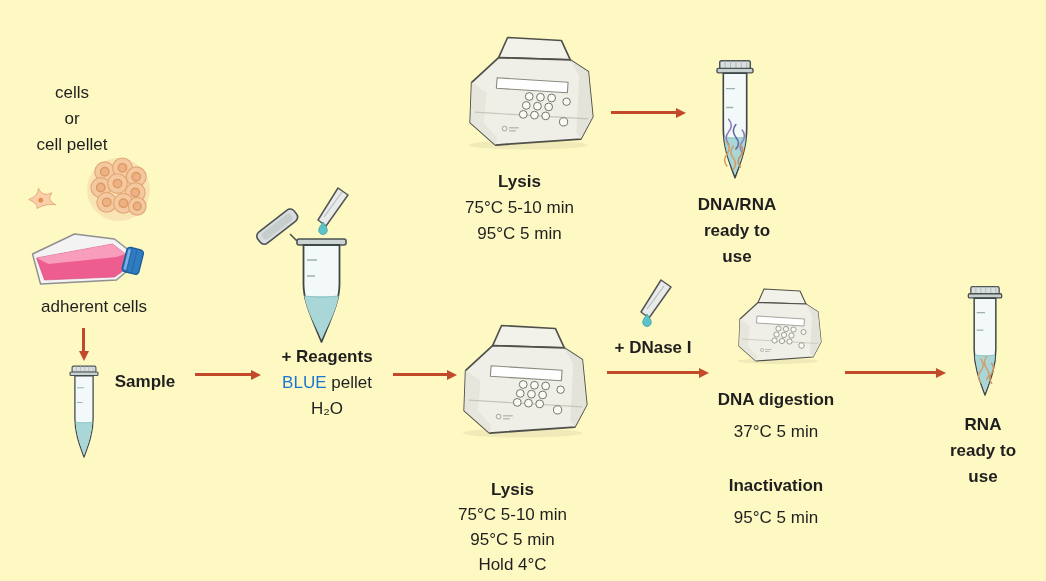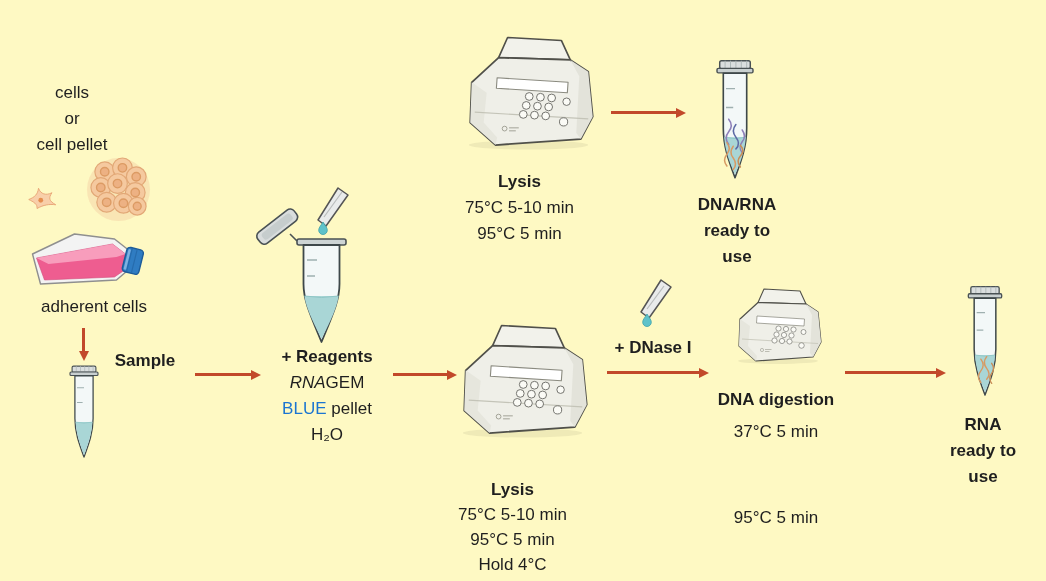--- a/index.html
+++ b/index.html
@@ -113,21 +113,21 @@
   <div class="t" style="left:0px;top:294px;width:132px;padding-left:28px;">adherent cells</div>
 
   <div class="arrd" style="left:82px;top:328px;height:24px;"></div>
 
   <svg class="abs" style="left:63px;top:364px;" width="42" height="98" viewBox="0 0 60 140">
     <use href="#sym-tube"></use>
     <path d="M18 83 C19 100 24 114 30 130.5 C36 114 41 100 42 83 Z" fill="#A9D6D6"></path>
     <path d="M18 83 Q30 86 42 83" stroke="#8fc6c6" stroke-width="1" fill="none"></path>
   </svg>
 
-  <div class="t b" style="left:100px;top:348px;width:90px;text-align:center;">Sample</div>
+  <div class="t b" style="left:100px;top:369px;width:90px;text-align:center;">Sample</div>
   <div class="arr" style="left:195px;top:373px;width:57px;"></div>
 
   <svg class="abs" style="left:252px;top:184px;" width="110" height="165" viewBox="0 0 110 165">
     <g>
       <path d="M66 36 L86 4 L96 11 L74 42 Z" fill="#E9EBEB" stroke="#555555" stroke-width="1.5" stroke-linejoin="round"></path>
       <path d="M72 33 L90 8" stroke="#b9bcbc" stroke-width="1.2"></path>
     </g>
     <path d="M71 38 c2 3.5 4.3 5.5 4.3 8.2 a4.3 4.3 0 1 1 -8.6 0 c0 -2.7 2.3 -4.7 4.3 -8.2 Z" fill="#5EC2CA" stroke="#3EA2AA" stroke-width="0.8"></path>
     <g transform="rotate(-38 26 42)">
       <rect x="2" y="35" width="46" height="14" rx="5" fill="#D9DDDD" stroke="#4a5254" stroke-width="1.6"></rect>
@@ -136,21 +136,20 @@
     <path d="M45 57 L38 50" stroke="#4a5254" stroke-width="1.6"></path>
     <rect x="45" y="55" width="49" height="6" rx="2" fill="#CDD4D4" stroke="#4a5254" stroke-width="1.6"></rect>
     <path d="M51.5 61 L51.5 100 C51.5 116 58 130 69.5 158 C81 130 87.5 116 87.5 100 L87.5 61 Z" fill="#F3F8F8" stroke="#3E484A" stroke-width="1.8" stroke-linejoin="round"></path>
     <path d="M55 76 H65 M55 92 H63" stroke="#9FB0B0" stroke-width="1.5"></path>
     <path d="M52.5 112 C53.5 122 60 136 69.5 155 C79 136 85.5 122 86.5 112 Z" fill="#A9D6D6"></path>
     <path d="M52.5 112 Q69.5 115 86.5 112" stroke="#8fc6c6" stroke-width="1" fill="none"></path>
   </svg>
 
   <div class="t" style="left:258px;top:344px;width:138px;">
     <div class="b">+ Reagents</div>
-    <div><span class="it">RNA</span><span>GEM</span></div>
     <div><span class="blue">BLUE</span><span> pellet</span></div>
     <div>H₂O</div>
   </div>
 
   <div class="arr" style="left:393px;top:373px;width:55px;"></div>
 
   <svg class="abs" style="left:452px;top:33px;" width="150" height="118" viewBox="0 0 200 158">
     <use href="#sym-thermo"></use>
   </svg>
 
@@ -201,20 +200,21 @@
 
   <div class="t b" style="left:597px;top:338px;width:112px;line-height:20px;">+ DNase I</div>
   <div class="arr" style="left:607px;top:371px;width:93px;"></div>
 
   <svg class="abs" style="left:727px;top:286px;" width="100" height="79" viewBox="0 0 200 158">
     <use href="#sym-thermo"></use>
   </svg>
 
   <div class="t b" style="left:700px;top:387px;width:152px;text-align:center;">DNA digestion</div>
   <div class="t" style="left:700px;top:419px;width:152px;">37°C 5 min</div>
+  <div class="t b" style="left:700px;top:473px;width:152px;">Inactivation</div>
   <div class="t" style="left:700px;top:505px;width:152px;">95°C 5 min</div>
 
   <div class="arr" style="left:845px;top:371px;width:92px;"></div>
 
   <svg class="abs" style="left:960px;top:284px;" width="50" height="117" viewBox="0 0 60 140">
     <use href="#sym-tube"></use>
     <path d="M18 85 C19 101 24 115 30 130 C36 115 41 101 42 85 Z" fill="#A9D6D6"></path>
     <path d="M18 85 Q30 88 42 85" stroke="#8fc6c6" stroke-width="1" fill="none"></path>
     <g fill="none" stroke-linecap="round" stroke-width="1.7">
       <path d="M25 90 c4 5 4 9 0 14 c-4 5 -4 9 0 14" stroke="#d79a63"></path>

